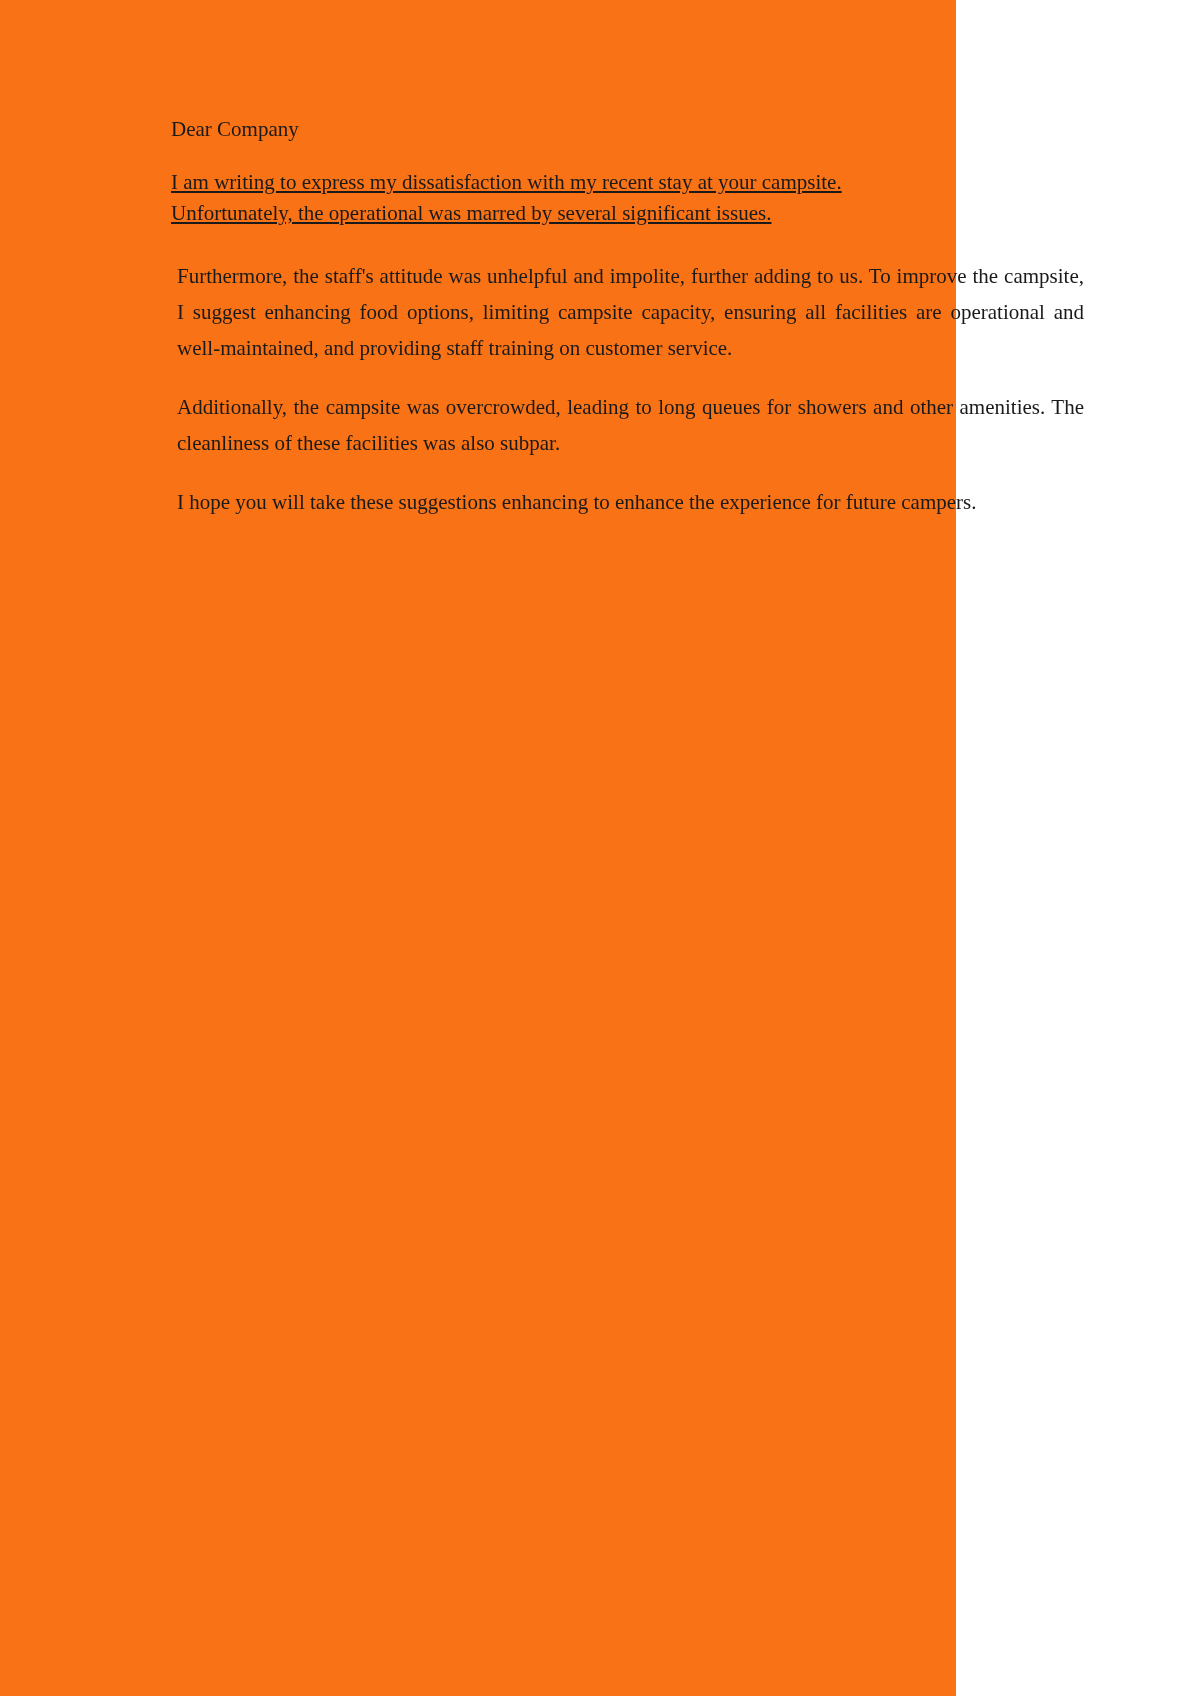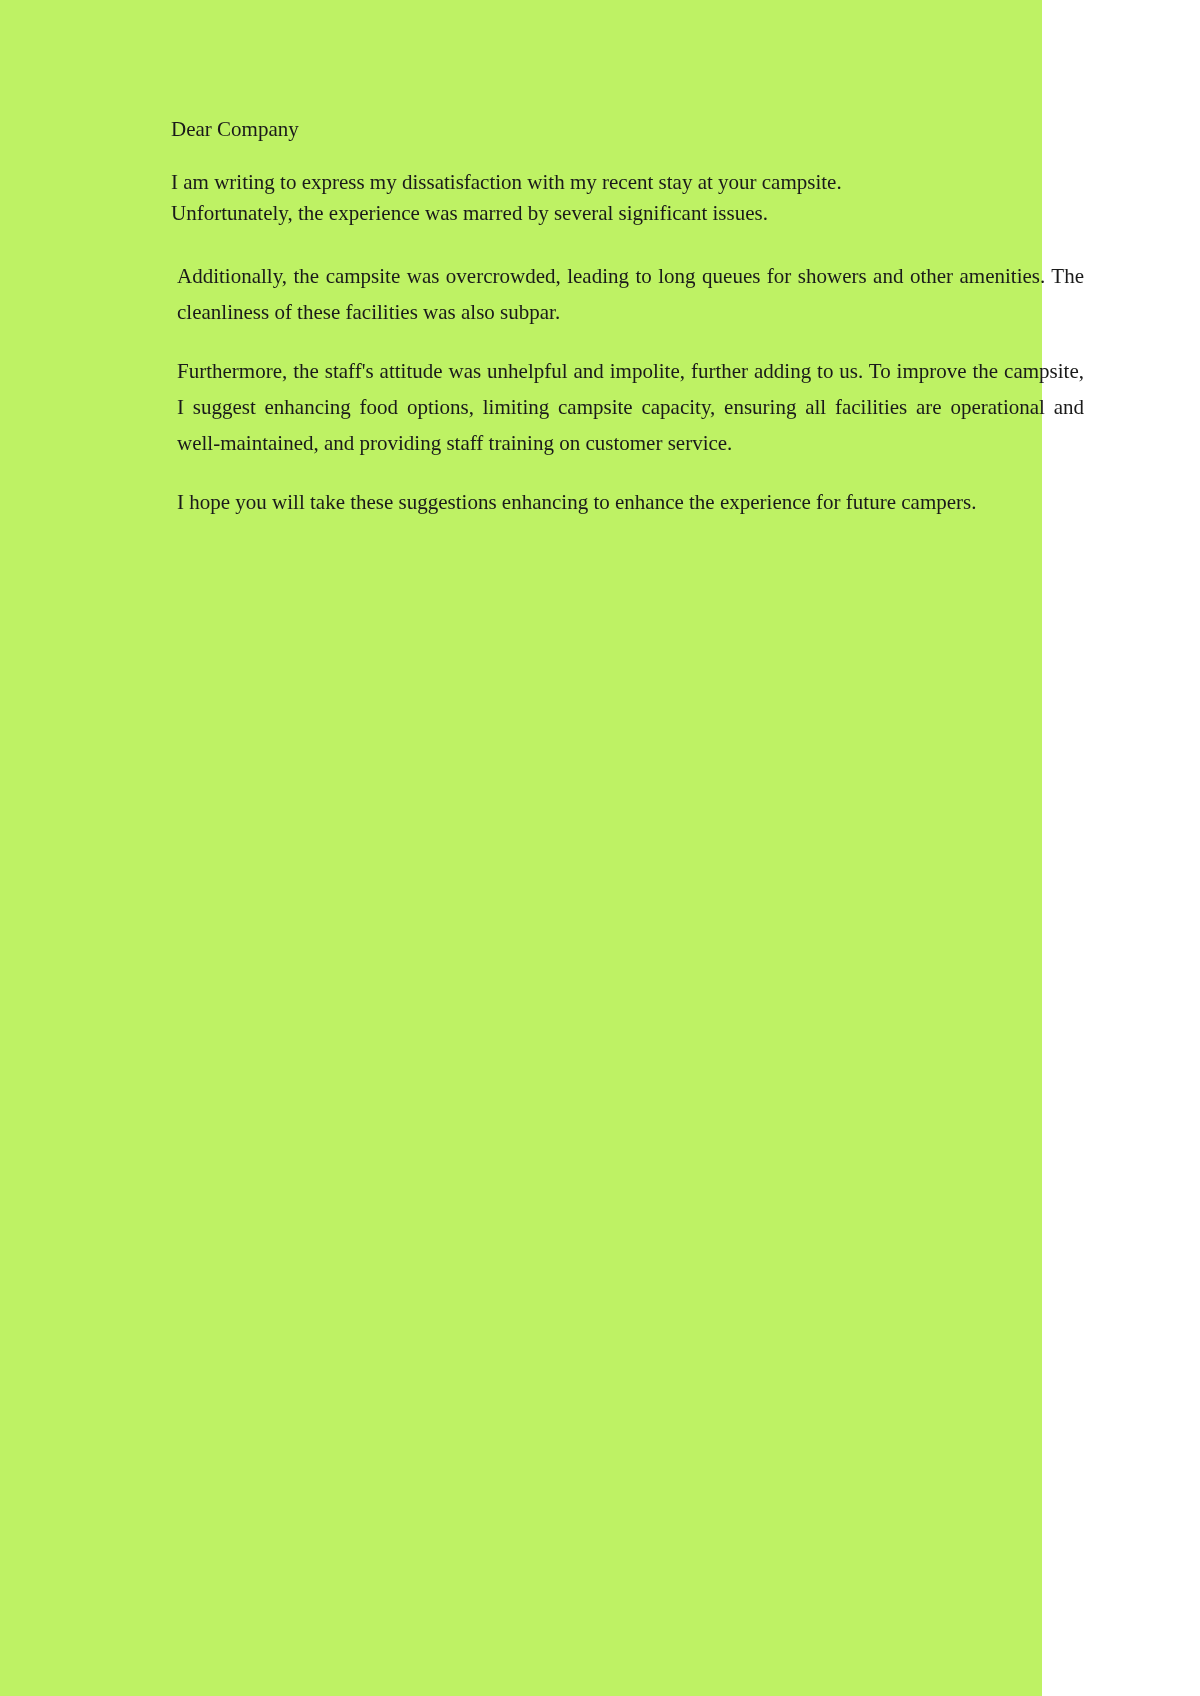--- a/index.html
+++ b/index.html
@@ -12,42 +12,42 @@
       height: 1696px;
       position: relative;
       overflow: hidden;
       color: #1a1a1a;
       font-family: "Liberation Serif", "DejaVu Serif", serif;
     }
     .page {
       position: absolute;
       left: 0;
       top: 0;
-      width: 1042px;
+      width: 956px;
       height: 1696px;
-      background: #bef264;
+      background: #f97316;
     }
     .salutation {
       position: absolute;
       left: 171px;
       top: 114px;
       font-size: 21px;
       line-height: 30px;
       margin: 0;
     }
     .intro {
       position: absolute;
       left: 171px;
       top: 167px;
       width: 900px;
       font-size: 21px;
       line-height: 31px;
       margin: 0;
     }
-    .intro span { display: block; white-space: nowrap; }
+    .intro span { display: block; white-space: nowrap; text-decoration: underline; }
     .body-paras {
       position: absolute;
       left: 177px;
       top: 258px;
       width: 907px;
     }
     .body-paras p {
       margin: 0 0 23px 0;
       font-size: 21px;
       line-height: 36px;
@@ -56,21 +56,21 @@
     }
   </style>
 </head>
 <body>
 
 <div class="page">
   <p class="salutation">Dear Company</p>
 
   <p class="intro">
     <span>I am writing to express my dissatisfaction with my recent stay at your campsite.</span>
-    <span>Unfortunately, the experience was marred by several significant issues.</span>
+    <span>Unfortunately, the operational was marred by several significant issues.</span>
   </p>
 
   <div class="body-paras">
+    <p>Furthermore, the staff's attitude was unhelpful and impolite, further adding to us. To improve the campsite, I suggest enhancing food options, limiting campsite capacity, ensuring all facilities are operational and well-maintained, and providing staff training on customer service.</p>
     <p>Additionally, the campsite was overcrowded, leading to long queues for showers and other amenities. The cleanliness of these facilities was also subpar.</p>
-    <p>Furthermore, the staff's attitude was unhelpful and impolite, further adding to us. To improve the campsite, I suggest enhancing food options, limiting campsite capacity, ensuring all facilities are operational and well-maintained, and providing staff training on customer service.</p>
     <p>I hope you will take these suggestions enhancing to enhance the experience for future campers.</p>
   </div>
 </div>
 
 </body></html>

